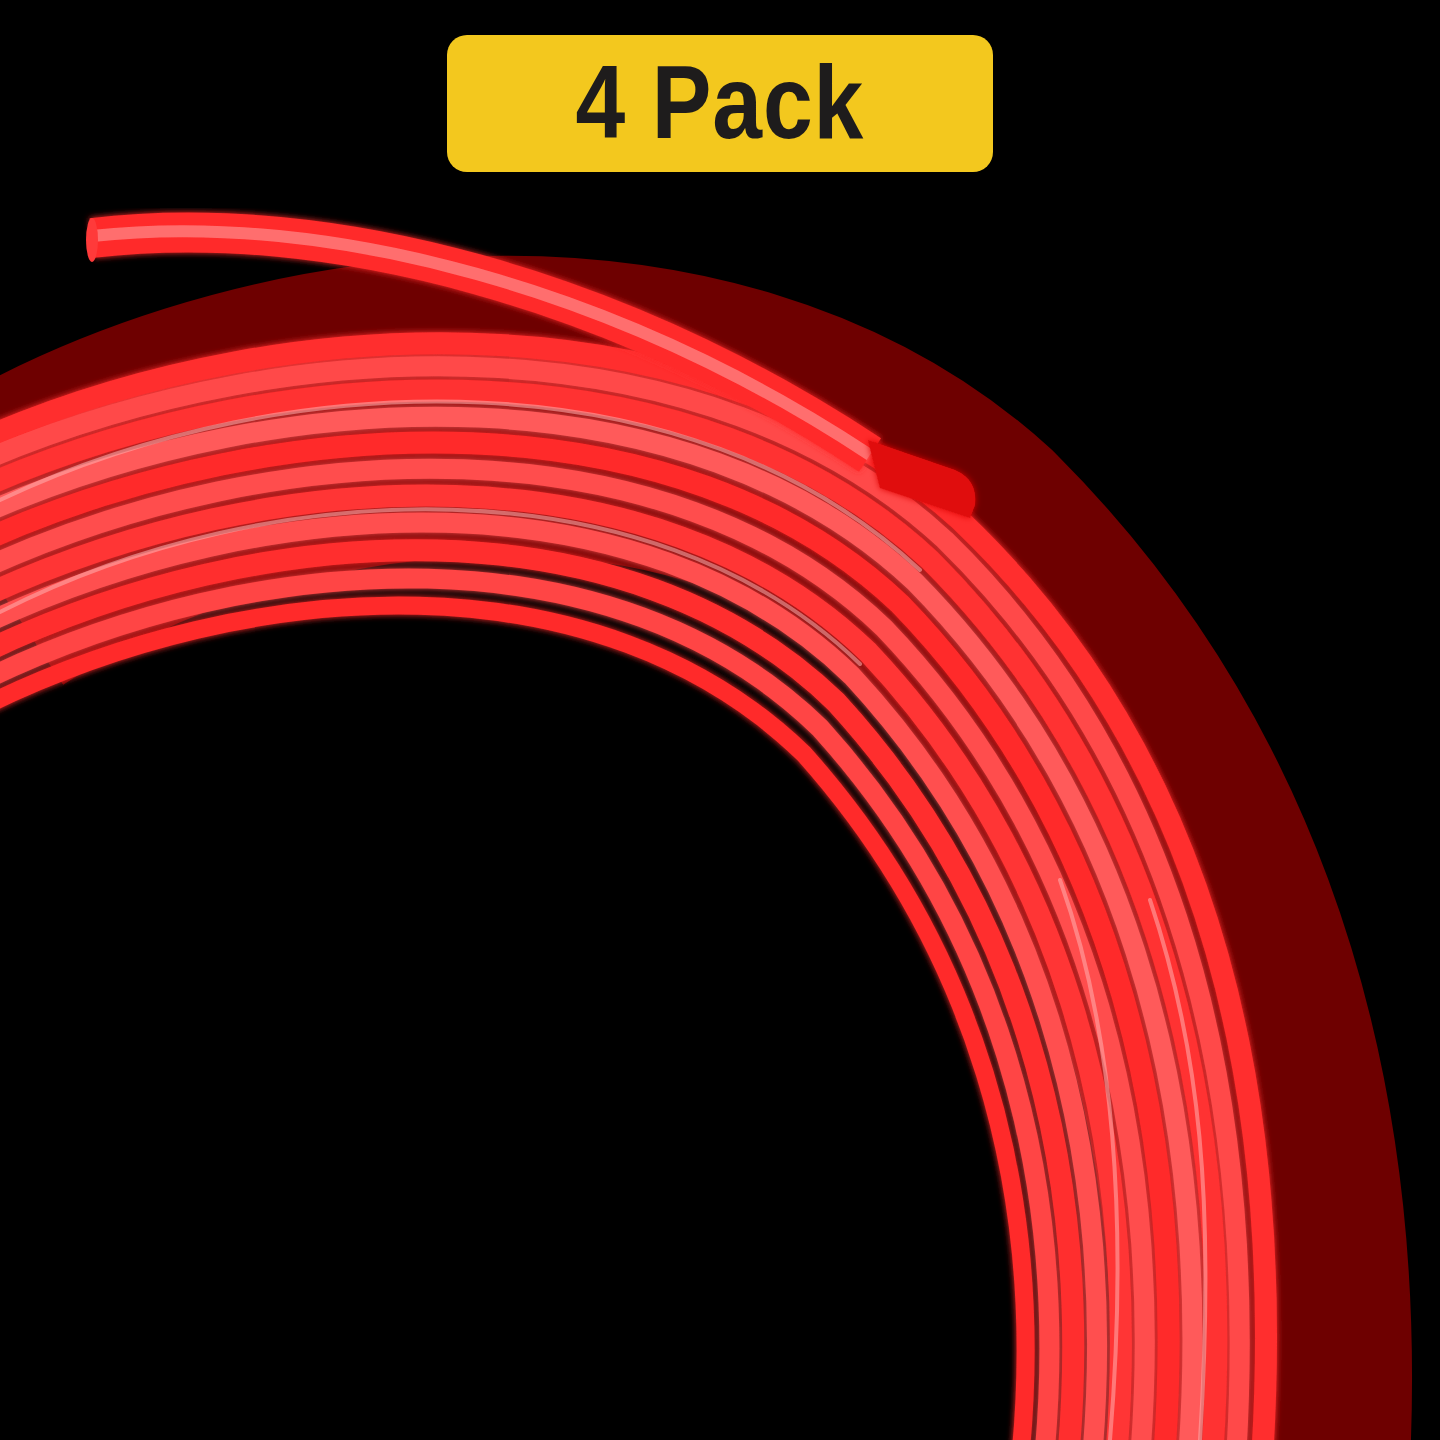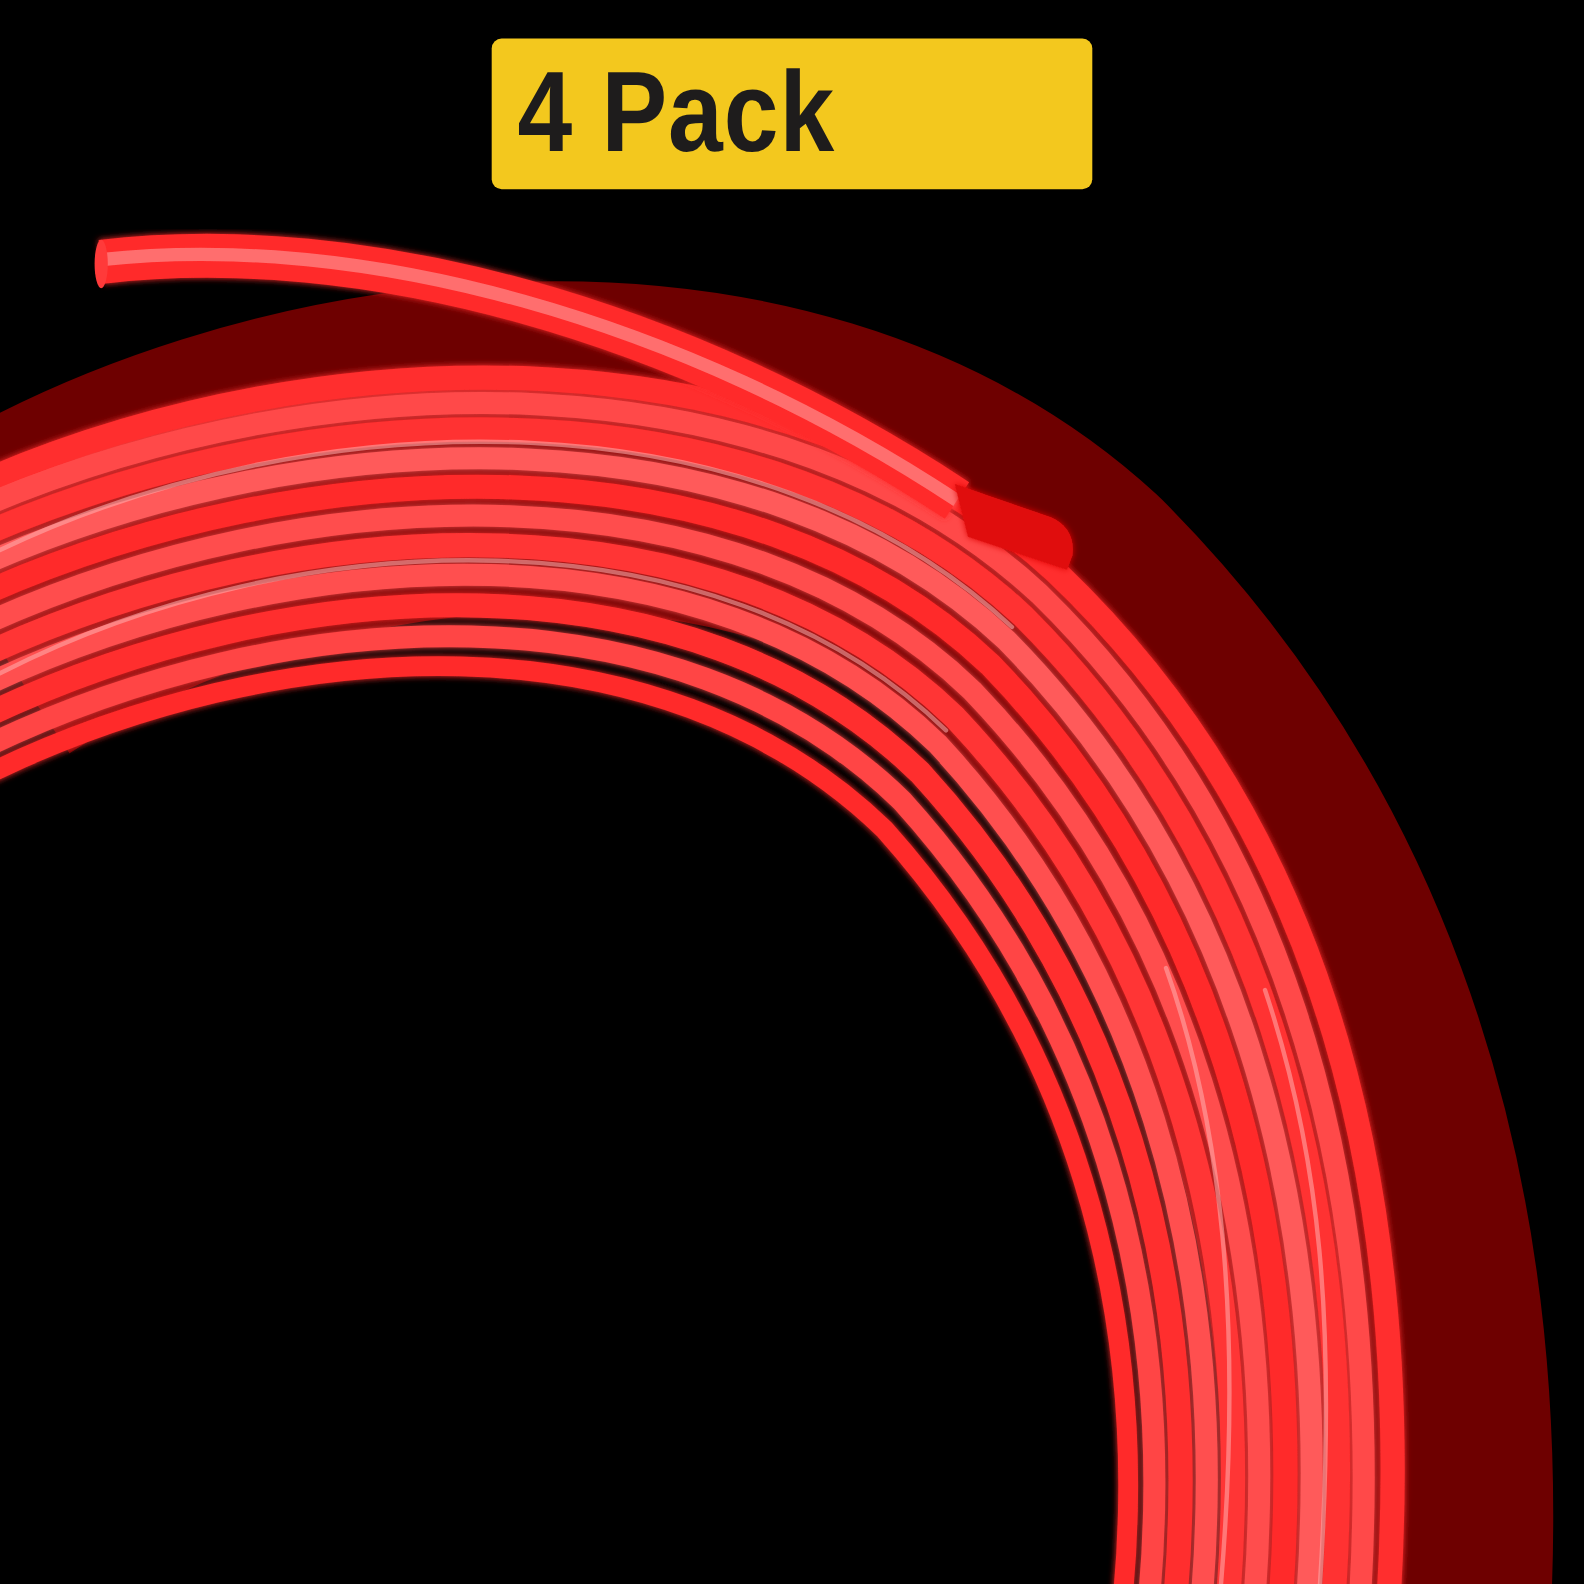--- a/index.html
+++ b/index.html
@@ -1,22 +1,22 @@
 <!DOCTYPE html>
 <html><head>
 <meta charset="utf-8">
 <style>
   html, body { margin:0; padding:0; background:#000; }
   body { width:1440px; height:1440px; position:relative; overflow:hidden; font-family:"Liberation Sans", sans-serif; }
   .scene { position:absolute; left:0; top:0; width:1440px; height:1440px; background:#000; }
   .coil { position:absolute; left:0; top:0; width:1440px; height:1440px; }
   .badge {
     position:absolute; left:447px; top:35px; width:546px; height:137px;
-    background:#F3C81E; border-radius:9px;
-    display:flex; align-items:center; 
+    background:#F3C81E; border-radius:20px;
+    display:flex; align-items:center; justify-content:center;
     box-sizing:border-box;
   }
   .badge-text {
     font-family:"Liberation Sans", sans-serif; font-weight:bold;
     font-size:104px; color:#1E1C1C; letter-spacing:1px;
     transform:scaleX(0.86); line-height:1; margin-top:-4px;
   }
 </style>
 </head>
 <body>

